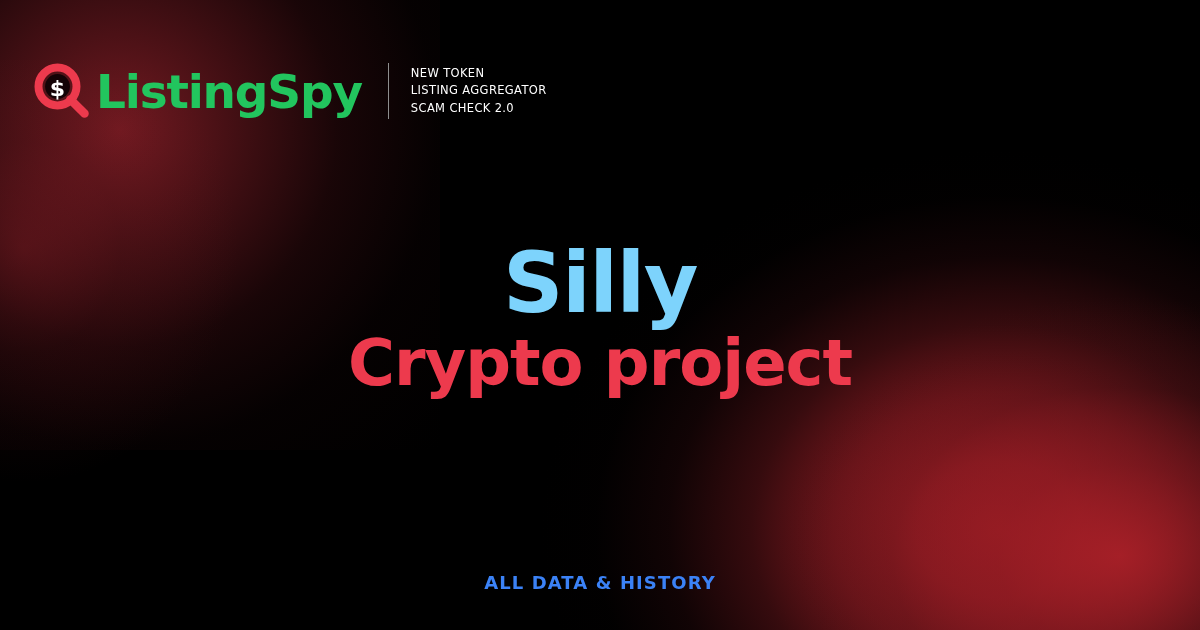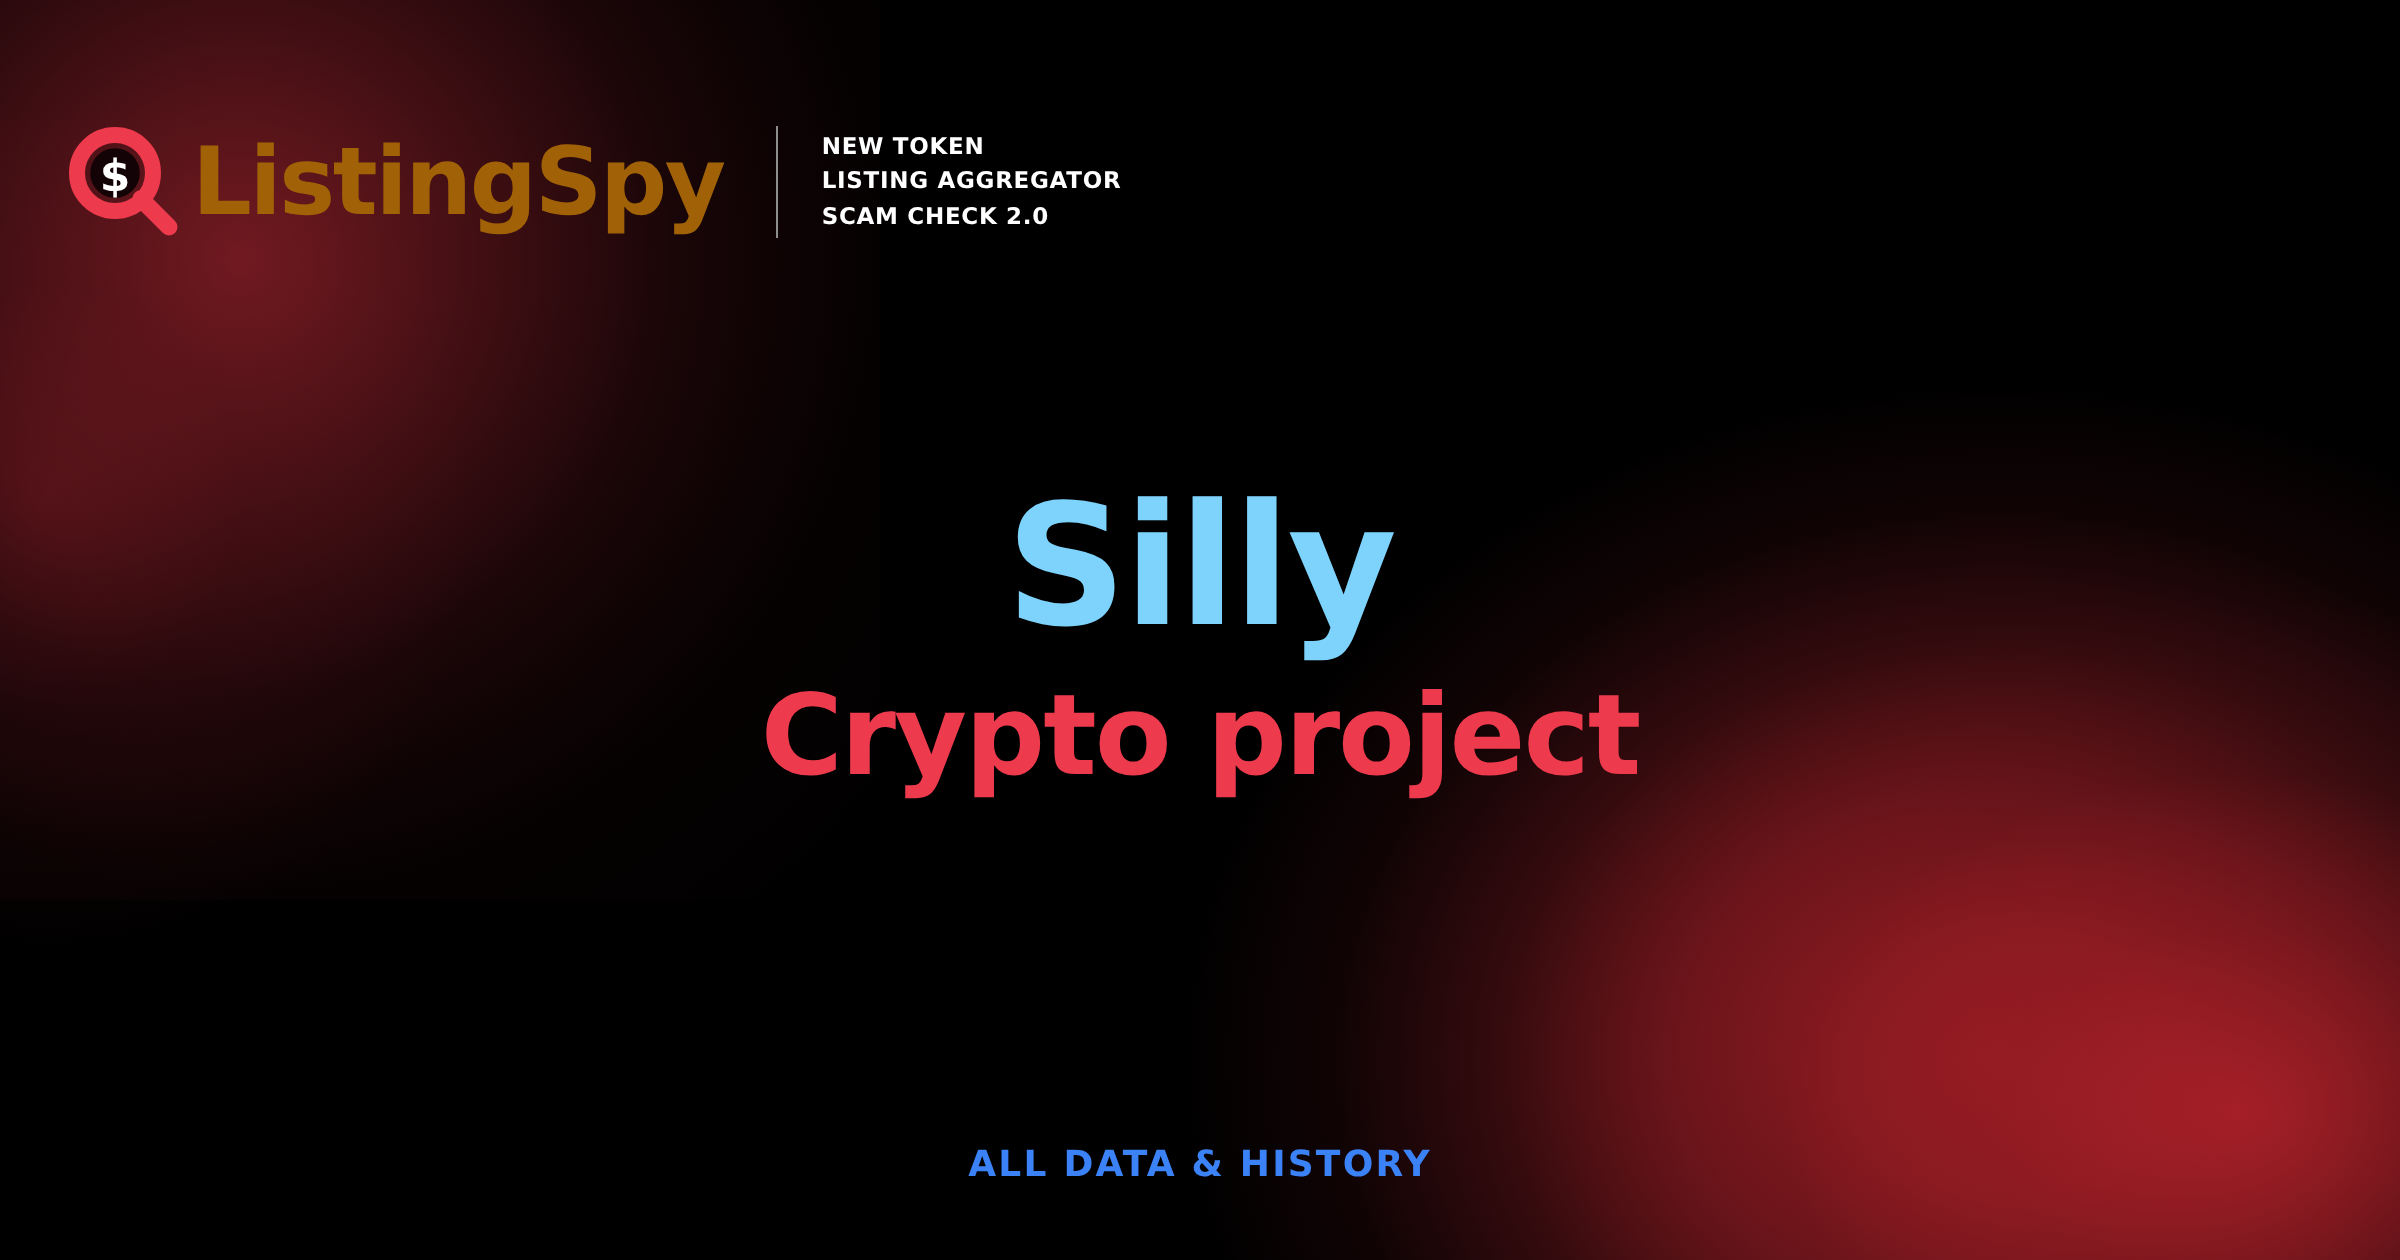--- a/index.html
+++ b/index.html
@@ -109,21 +109,21 @@
 
   .tagline {
     display:flex;
     flex-direction:column;
     justify-content:center;
     gap:2px;
   }
 
   .tagline-line {
     font-size:11.5px;
-    font-weight:700;
+    font-weight:400;
     letter-spacing:0.35px;
     line-height:1.32;
     color:#ffffff;
     white-space:nowrap;
   }
 
   
   .hero {
     position:absolute;
     left:0;
@@ -135,25 +135,25 @@
   .hero-title {
     font-size:84px;
     font-weight:700;
     line-height:0.96;
     letter-spacing:-1.5px;
     color:#7dd3fc;
     white-space:nowrap;
   }
 
   .hero-subtitle {
-    font-size:56px;
+    font-size:64px;
     font-weight:700;
     line-height:1.04;
     letter-spacing:-1px;
-    margin-top:16px;
+    margin-top:6px;
     white-space:nowrap;
   }
 
   
   .footer {
     position:absolute;
     left:0;
     top:572px;
     width:1200px;
     text-align:center;
@@ -181,21 +181,21 @@
 
     <span class="brand-mark-wrap">
       <svg class="brand-mark" viewBox="0 0 56 56" aria-hidden="true">
         <circle cx="23.5" cy="23.5" r="19" fill="none" stroke="#ED3A4D" stroke-width="8"></circle>
         <circle cx="23.5" cy="23.5" r="12.4" fill="#140306"></circle>
         <line x1="36.4" y1="36.4" x2="50.5" y2="50.5" stroke="#ED3A4D" stroke-width="8.5" stroke-linecap="round"></line>
         <text x="23.5" y="32.6" text-anchor="middle" font-family="'DejaVu Sans','Liberation Sans',sans-serif" font-size="22" font-weight="700" fill="#ffffff">$</text>
       </svg>
     </span>
 
-    <span class="brand-word" style="color:#a16207">ListingSpy</span>
+    <span class="brand-word" style="color:#22c55e">ListingSpy</span>
 
     <span class="brand-divider"></span>
 
     <div class="tagline">
       <span class="tagline-line">NEW TOKEN</span>
       <span class="tagline-line">LISTING AGGREGATOR</span>
       <span class="tagline-line">SCAM CHECK 2.0</span>
     </div>
   </div>
 

